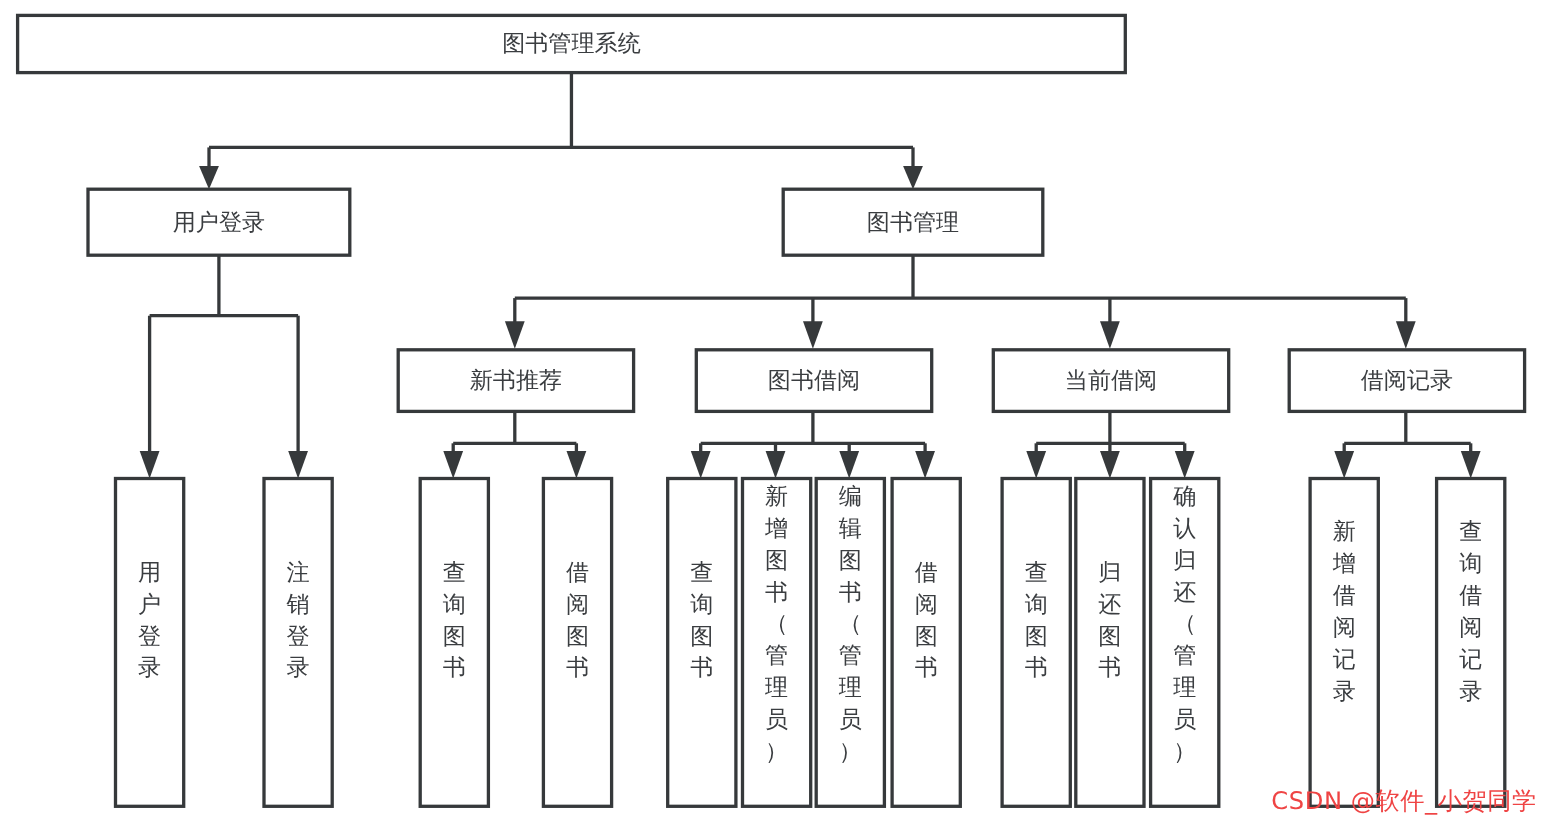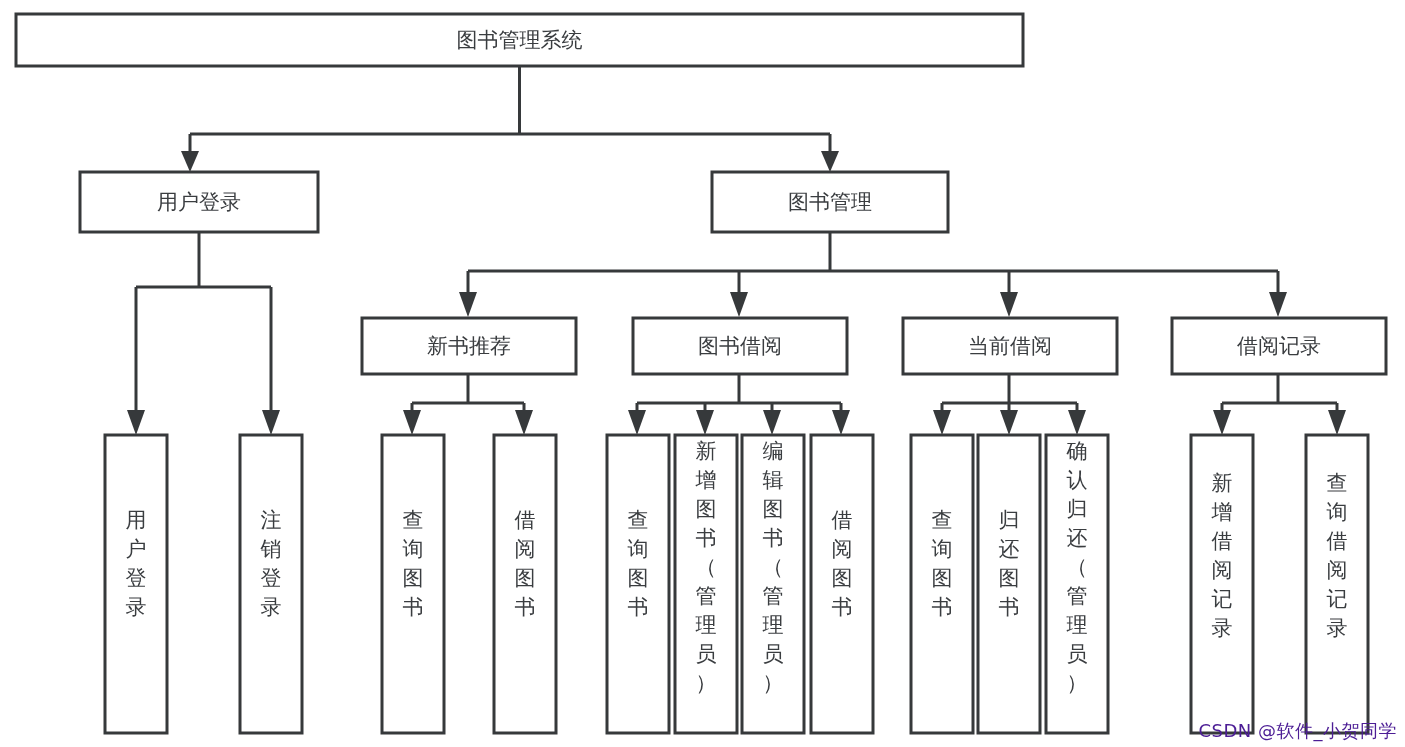--- a/index.html
+++ b/index.html
@@ -52,22 +52,22 @@
   }
   .arrow-head {
     fill: #36393b;
     stroke: none;
   }
   .watermark {
     position: absolute;
     right: 8px;
     bottom: 4px;
     font-family: "DejaVu Sans", "Liberation Sans", sans-serif;
-    font-size: 18px;
-    color: #4c1d95;
+    font-size: 22px;
+    color: #ef4444;
     white-space: nowrap;
     letter-spacing: 0.5px;
     margin-top: 44px;
   }
 </style>
 </head>
 <body>
 
 <div id="diagram-root">
 

